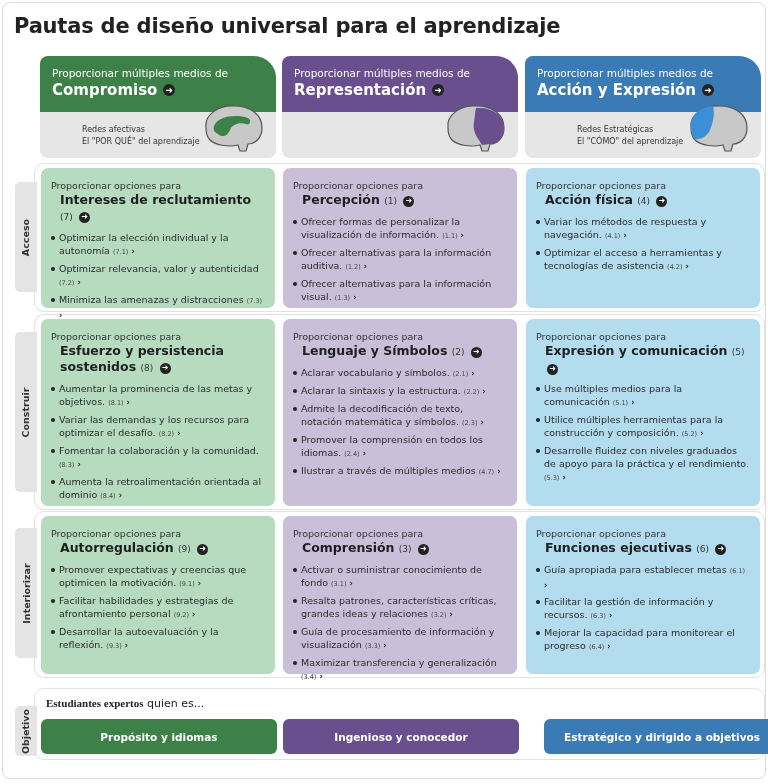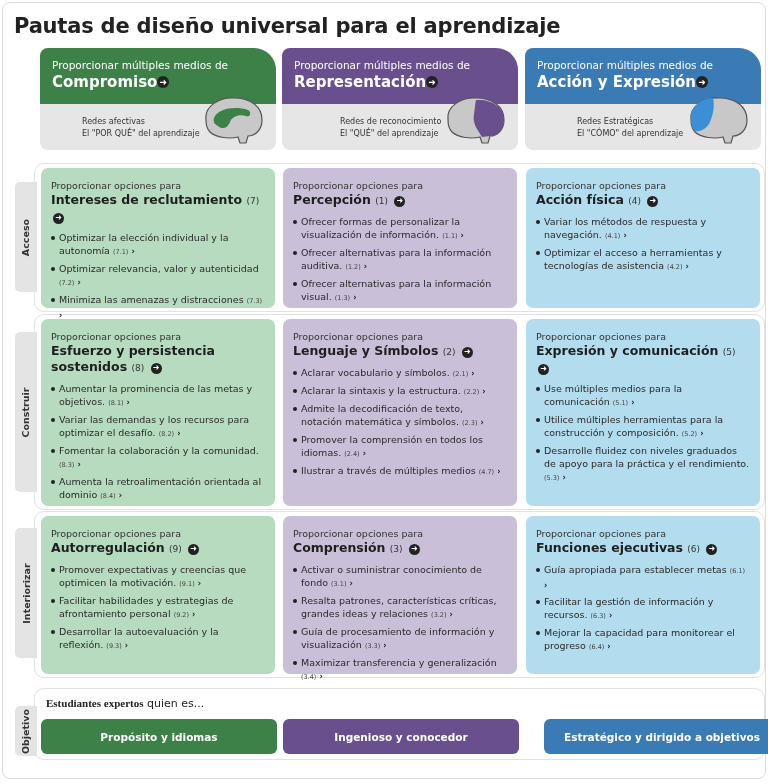--- a/index.html
+++ b/index.html
@@ -1,35 +1,35 @@
 <!DOCTYPE html>
 <html><head>
 <meta charset="utf-8">
 <style>
   * { box-sizing: border-box; margin: 0; padding: 0; }
   html, body { width: 768px; height: 784px; background: #ffffff; overflow: hidden; }
   body { font-family: "DejaVu Sans", "Liberation Sans", sans-serif; color: #222; position: relative; }
   .frame { position: absolute; left: 2px; top: 2px; width: 764px; height: 777px; border: 1px solid #dcdcdc; border-radius: 8px; background: #fff; }
   .title { position: absolute; left: 14px; top: 14px; font-size: 21px; font-weight: bold; color: #222; letter-spacing: -0.2px; }
 
-  .hdr { position: absolute; top: 48px; width: 236px; height: 102px; border-radius: 8px 22px 8px 8px; background: #e6e6e6; overflow: hidden; }
+  .hdr { position: absolute; top: 56px; width: 236px; height: 102px; border-radius: 8px 22px 8px 8px; background: #e6e6e6; overflow: hidden; }
   .hdr .top { height: 56px; padding: 11px 12px 0 12px; color: #fff; }
   .hdr .pre { font-size: 10.5px; line-height: 13px; }
-  .hdr .big { font-size: 15px; font-weight: bold; line-height: 20px; display: flex; align-items: center; }
+  .hdr .big { font-size: 15px; font-weight: bold; line-height: 20px; display: flex; align-items: center; gap: 6px; }
   .arrow { display: inline-flex; width: 12px; height: 12px; border-radius: 50%; background: #222; color: #fff; font-size: 9px; align-items: center; justify-content: center; line-height: 1; font-weight: bold; }
   .hdr .net { position: absolute; left: 42px; top: 68px; font-size: 8px; line-height: 12px; color: #333; }
   .brain { position: absolute; right: 10px; top: 46px; width: 66px; height: 52px; }
 
   .rowframe { position: absolute; left: 34px; width: 731px; border: 1px solid #e2e2e2; border-radius: 10px; background: #fff; }
   .sidetab { position: absolute; left: 15px; width: 22px; background: #e4e4e4; border-radius: 5px 0 0 5px; display: flex; align-items: center; justify-content: center; }
   .sidetab span { transform: rotate(-90deg); font-size: 9.5px; font-weight: bold; color: #333; white-space: nowrap; }
 
   .card { position: absolute; width: 234px; border-radius: 7px; padding: 12px 10px 4px 10px; }
   .card .pre { font-size: 9.5px; color: #333; line-height: 12px; }
-  .card .h { font-size: 12.5px; font-weight: bold; color: #1e1e1e; line-height: 16px; margin-bottom: 6px; }
+  .card .h { font-size: 12.5px; font-weight: bold; color: #1e1e1e; line-height: 16px; margin-bottom: 6px; margin-left: 9px; }
   .card .h .num { font-size: 9px; font-weight: normal; color: #333; }
   .card .h .arrow { width: 11px; height: 11px; font-size: 8px; vertical-align: 1px; margin-left: 2px; }
   .card ul { list-style: none; }
   .card li { position: relative; padding-left: 8px; font-size: 9.5px; line-height: 13px; color: #2a2a2a; margin-bottom: 3px; }
   .card li::before { content: ""; position: absolute; left: 0; top: 5px; width: 4px; height: 4px; border-radius: 50%; background: #222; }
   .card li .ref { font-size: 6.5px; color: #444; }
   .card li .chev { font-size: 8px; font-weight: bold; color: #222; }
 
   .g { background: #b6dbbf; }
   .p { background: #c9bfd9; }
@@ -65,24 +65,20 @@
 </div>
 
 <div class="hdr" style="left:282px;">
   <div class="top" style="background:#6a4f8e;">
     <div class="pre">Proporcionar múltiples medios de</div>
     <div class="big">
         <span>Representación</span>
         <span class="arrow">➜</span>
       </div>
   </div>
-  <div class="net" style="left:58px;">
-      <div>Redes de reconocimiento</div>
-      <div>El "QUÉ" del aprendizaje</div>
-    </div>
   <svg class="brain" viewBox="0 0 66 52">
     <path d="M6 26 C4 12 20 3 34 4 C50 4 62 12 62 26 C62 36 55 42 48 42 L46 49 L40 49 L38 43 C30 45 16 44 10 38 C7 35 6 30 6 26 Z" fill="#c8c8c8" stroke="#555" stroke-width="1.2"></path>
     <path d="M34 6 C50 5 62 13 62 26 C62 36 55 42 48 42 L40 43 C36 36 30 30 32 20 C33 14 33 10 34 6 Z" fill="#6a4f8e"></path>
   </svg>
 </div>
 
 <div class="hdr" style="left:525px;">
   <div class="top" style="background:#3a7ab5;">
     <div class="pre">Proporcionar múltiples medios de</div>
     <div class="big">

